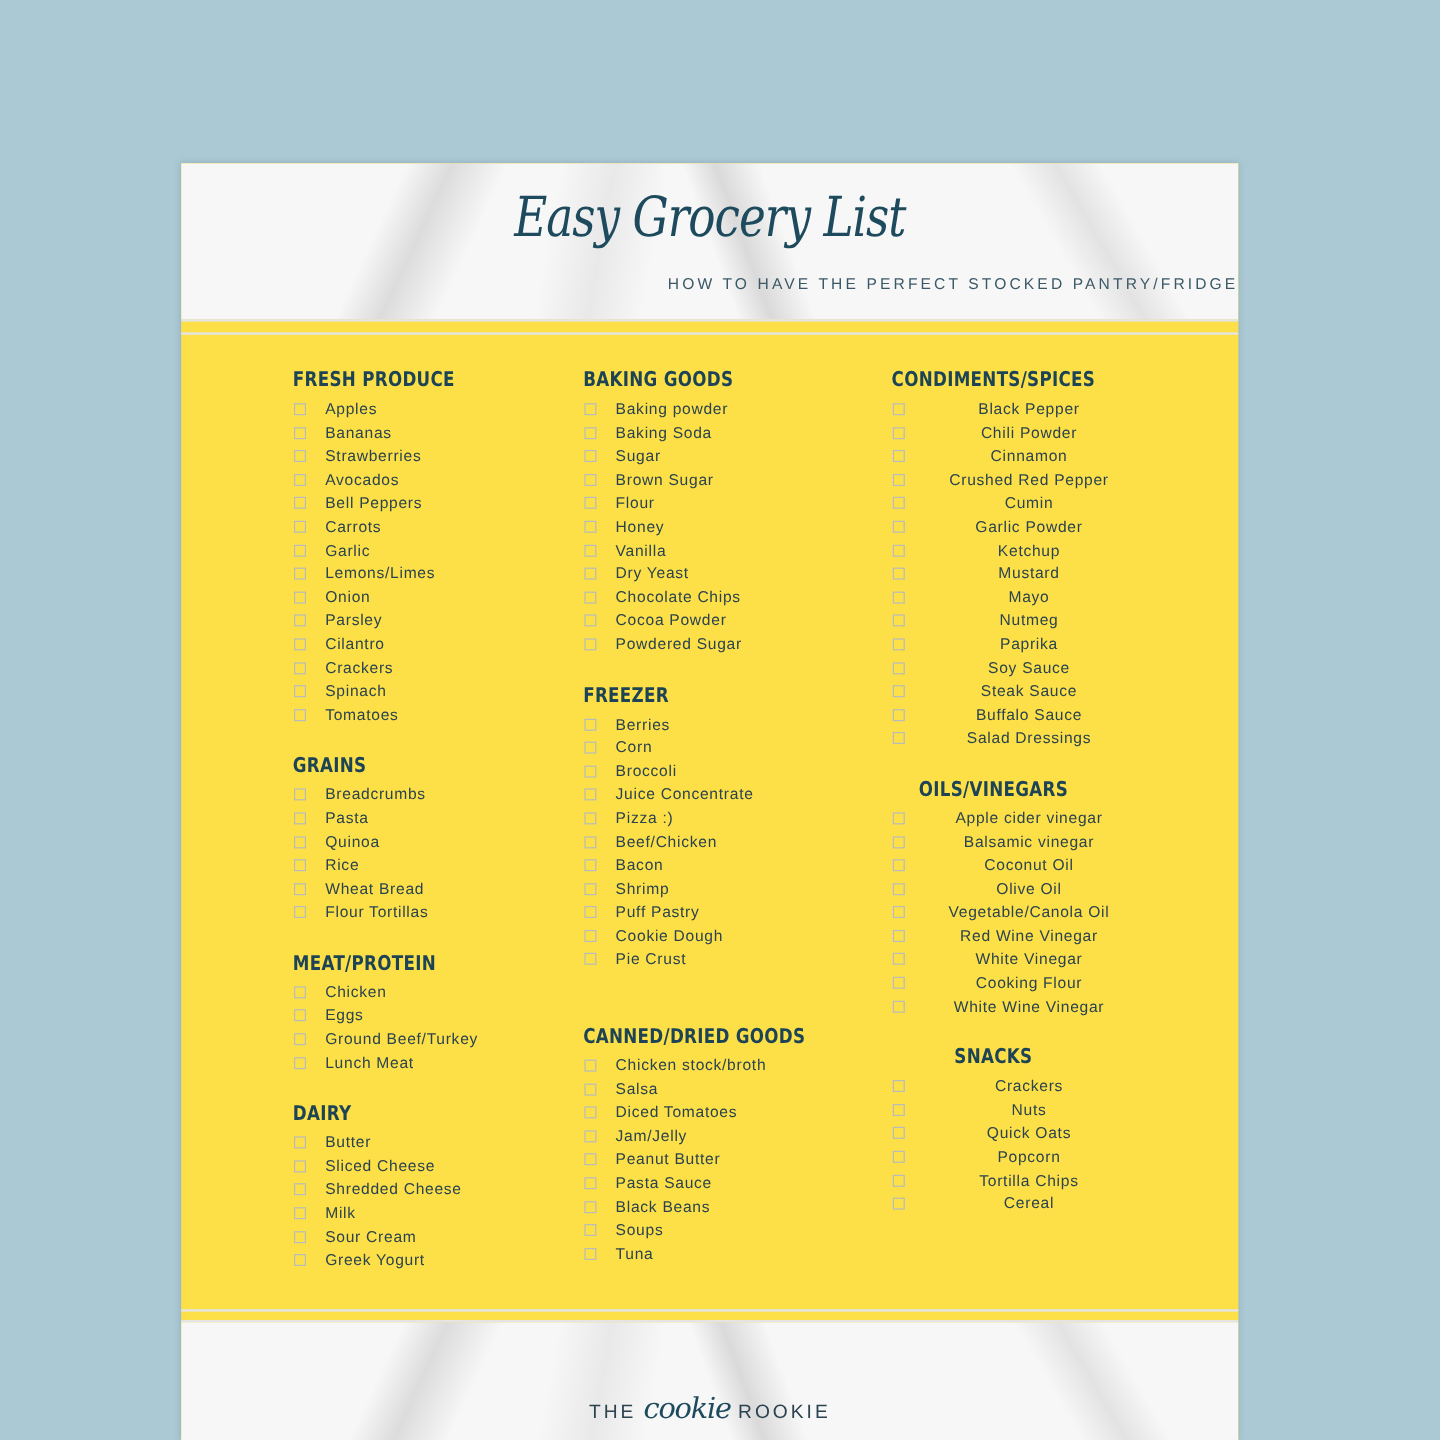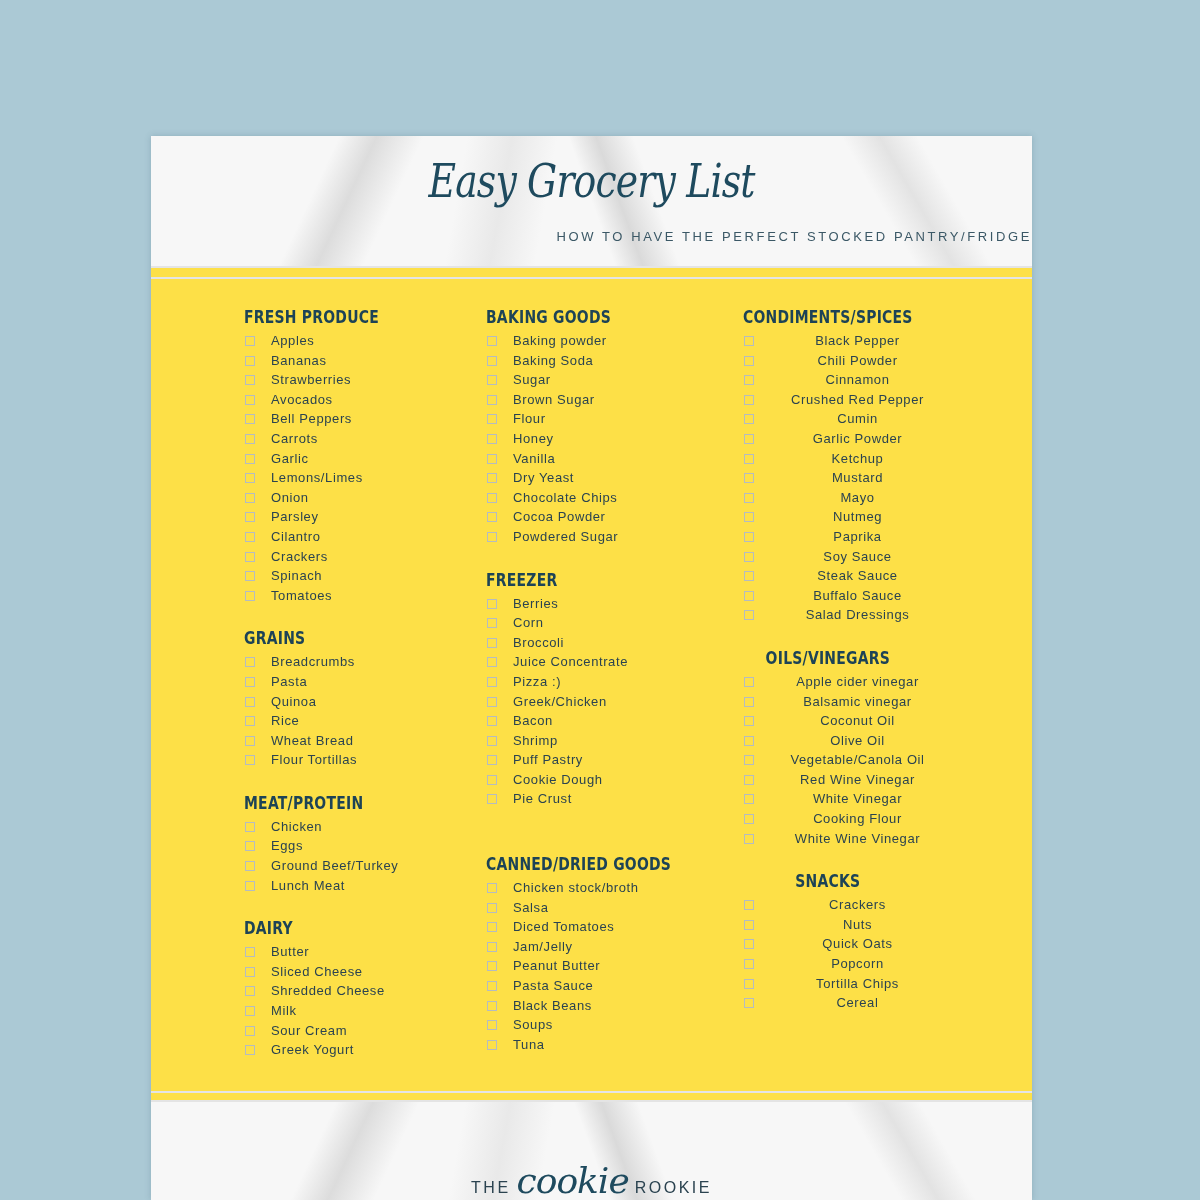--- a/index.html
+++ b/index.html
@@ -83,21 +83,21 @@
     .gap-freezer { }
     .gap-canned { margin-top: 42px; }
     .brand {
       position: absolute; left: 0; right: 0; top: 1024px;
       text-align: center;
       font-size: 16px; letter-spacing: 2.5px;
       color: #2b4350;
     }
     .brand .script {
       font-family: "DejaVu Serif", serif;
-      font-style: italic; font-size: 36px;
+      font-style: italic; font-size: 24px;
       color: #1e4a5e;
       letter-spacing: -1px;
       margin: 0 6px;
     }
   </style>
 </head>
 <body>
 
 <div class="sheet">
   <div class="marble header-band"></div>
@@ -305,21 +305,21 @@
         <div class="item">
           <span class="box"></span>
           <span class="label">Juice Concentrate</span>
         </div>
         <div class="item">
           <span class="box"></span>
           <span class="label">Pizza :)</span>
         </div>
         <div class="item">
           <span class="box"></span>
-          <span class="label">Greek/Chicken</span>
+          <span class="label">Beef/Chicken</span>
         </div>
         <div class="item">
           <span class="box"></span>
           <span class="label">Bacon</span>
         </div>
         <div class="item">
           <span class="box"></span>
           <span class="label">Shrimp</span>
         </div>
         <div class="item">

